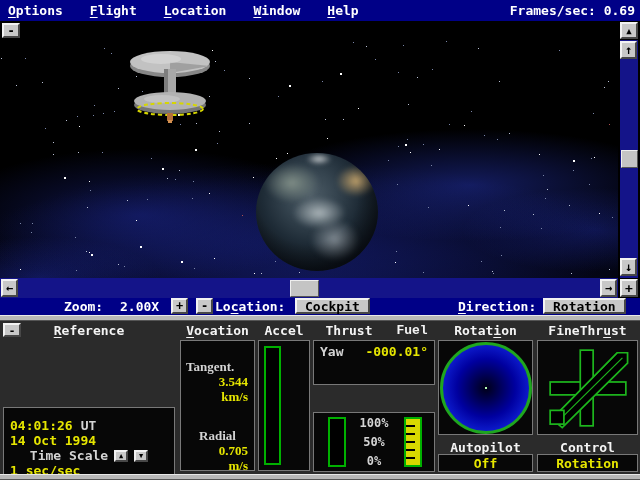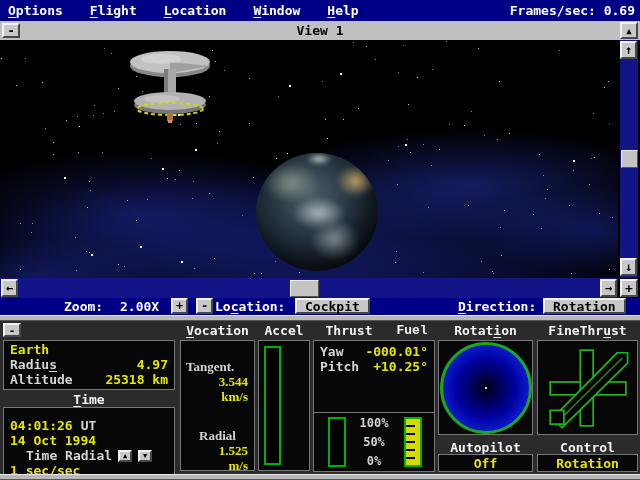--- a/index.html
+++ b/index.html
@@ -80,23 +80,20 @@
     <div class="menu-items">
       <span class="menu-item"><span class="u">O</span><span>ptions</span></span>
       <span class="menu-item"><span class="u">F</span><span>light</span></span>
       <span class="menu-item"><span class="u">L</span><span>ocation</span></span>
       <span class="menu-item"><span class="u">W</span><span>indow</span></span>
       <span class="menu-item"><span class="u">H</span><span>elp</span></span>
     </div>
     <div class="frames"><span>Frames/sec:</span> <span>0.69</span></div>
   </div>
 
-  <div class="abs titlebar">
-    <span>View 1</span>
-  </div>
   <button class="abs btn3d" style="left:2px;top:23px;width:18px;height:15px;font-size:12px;">
       <span>-</span>
     </button>
   <button class="abs btn3d" style="left:620px;top:22px;width:18px;height:17px;font-size:9px;">
       <span>▲</span>
     </button>
 
   <div class="abs viewport">
     <div class="abs nebula" id="starfield">
         <div class="star" style="left: 299px; top: 232px; background: rgb(185, 192, 212);"></div>
@@ -313,76 +310,61 @@
     <button class="btn3d zb-btn" style="left:543px;padding:0 8px;font-size:13px;">Rotation</button>
   </div>
 
   <div class="abs strip" style="left:0;top:315px;width:640px;height:6px;"></div>
 
   <div class="abs panel">
     <button class="btn3d abs" style="left:3px;top:2px;width:18px;height:14px;font-size:11px;">
         <span>-</span>
       </button>
 
-    <div class="pbox" style="left:3px;top:19px;width:172px;height:50px;padding-top:1px;">
-      <div class="row yellow">Earth</div>
-      <div class="row">
-        <span class="gray"><span>Radiu</span><span class="u">s</span><span></span></span>
-        <span class="yellow">4.97</span>
-      </div>
-      <div class="row">
-        <span class="gray">Altitude</span>
-        <span class="yellow">25318 km</span>
-      </div>
-    </div>
-
-    <div class="sec-hdr" style="left:3px;top:71px;width:172px;"><span></span><span class="u">T</span><span>ime</span></div>
+    <div class="sec-hdr" style="left:3px;width:172px;"><span></span><span class="u">R</span><span>eference</span></div>
+
     <div class="pbox" style="left:3px;top:86px;width:172px;height:78px;padding-top:10px;">
       <div class="row" style="justify-content:flex-start;gap:8px;">
         <span class="yellow">04:01:26</span>
         <span class="gray">UT</span>
       </div>
       <div class="row yellow" style="justify-content:flex-start;">14 Oct 1994</div>
       <div class="row" style="justify-content:center;gap:6px;align-items:center;">
-        <span class="gray">Time Radial</span>
+        <span class="gray">Time Scale</span>
         <button class="btn3d spin">
             <span>▲</span>
           </button>
         <button class="btn3d spin">
             <span>▼</span>
           </button>
       </div>
       <div class="row yellow" style="justify-content:flex-start;">1 sec/sec</div>
     </div>
 
     <div class="sec-hdr" style="left:180px;width:75px;"><span></span><span class="u">V</span><span>ocation</span></div>
     <div class="pbox" style="left:180px;top:19px;width:75px;height:131px;padding-top:18px;font-family:Liberation Serif, serif;">
       <div class="row gray" style="justify-content:flex-start;padding:0 5px;">Tangent.</div>
       <div class="row yellow" style="justify-content:flex-end;">3.544</div>
       <div class="row yellow" style="justify-content:flex-end;">km/s</div>
       <div style="height:24px;"></div>
       <div class="row gray" style="justify-content:center;">Radial</div>
-      <div class="row yellow" style="justify-content:flex-end;">1.525</div>
+      <div class="row yellow" style="justify-content:flex-end;">0.705</div>
       <div class="row yellow" style="justify-content:flex-end;">m/s</div>
       <div class="row yellow" style="justify-content:center;">TOWARD</div>
     </div>
 
     <div class="sec-hdr" style="left:258px;width:52px;">Accel</div>
     <div class="pbox" style="left:258px;top:19px;width:52px;height:131px;">
       <div class="gauge" style="left:5px;top:5px;bottom:5px;width:17px;"></div>
     </div>
 
-    <div class="pbox" style="left:313px;top:19px;width:122px;height:73px;padding-top:3px;">
+    <div class="pbox" style="left:313px;top:19px;width:122px;height:45px;padding-top:3px;">
       <div class="row">
           <span class="gray">Yaw</span>
           <span class="yellow">-000.01°</span>
-        </div>
-      <div class="row">
-          <span class="gray">Pitch</span>
-          <span class="yellow">+10.25°</span>
         </div>
     </div>
 
     <div class="sec-hdr" style="left:316px;width:66px;" style2="">Thrust</div>
     <div class="sec-hdr" style="left:390px;width:44px;font-family:Liberation Mono, monospace;">Fuel</div>
     <div class="pbox" style="left:313px;top:91px;width:122px;height:60px;">
       <div class="gauge" style="left:14px;top:4px;bottom:4px;width:18px;"></div>
       <div class="ticks" style="left:38px;right:38px;top:3px;bottom:3px;align-items:center;">
         <span>100%</span>
         <span>50%</span>

